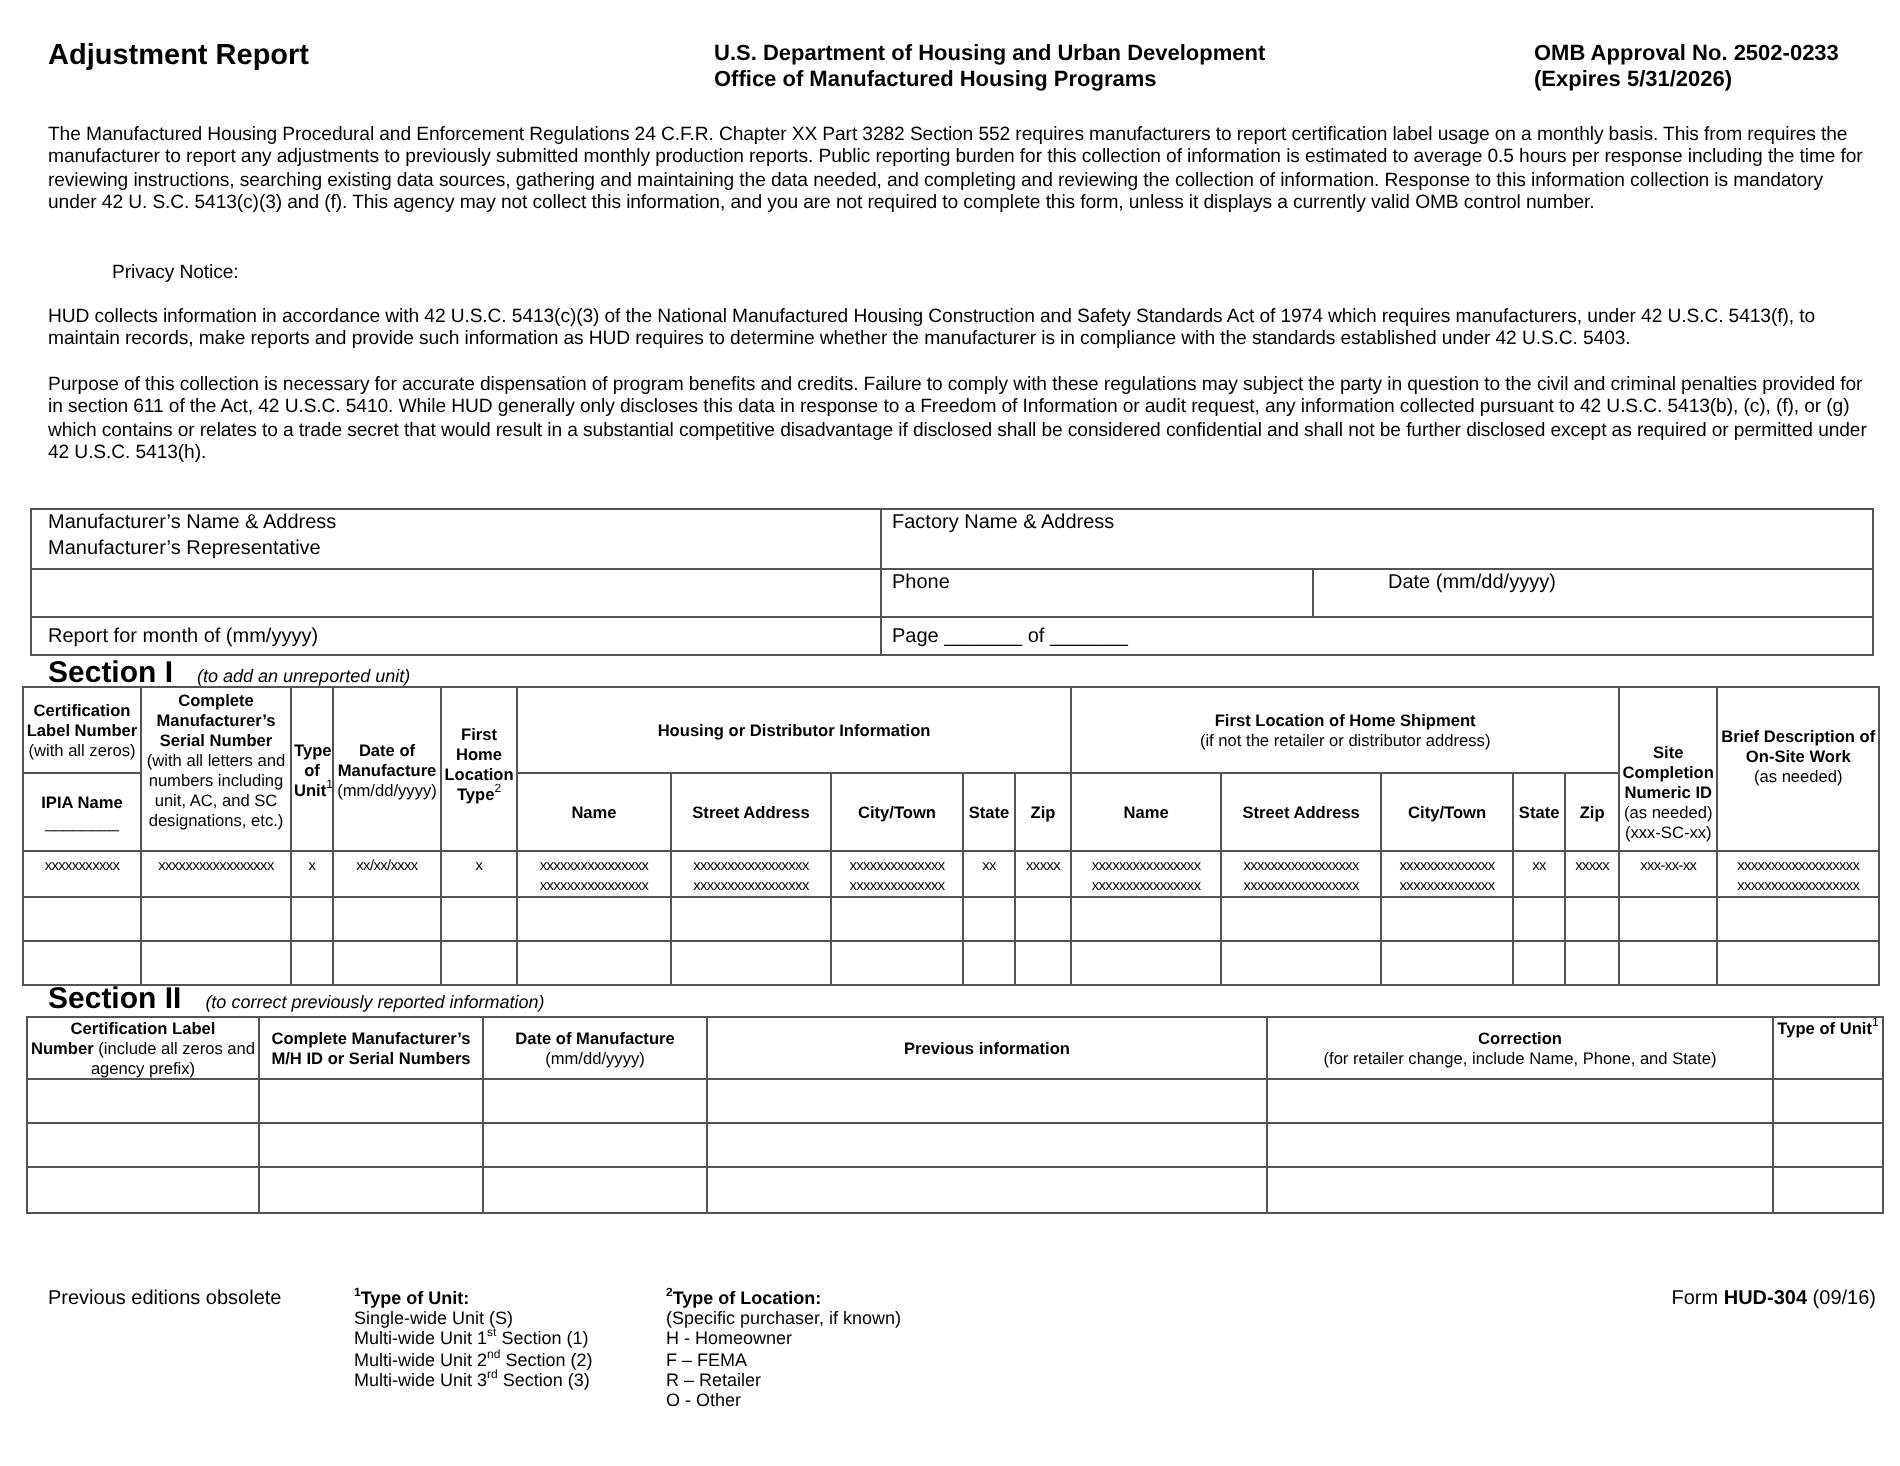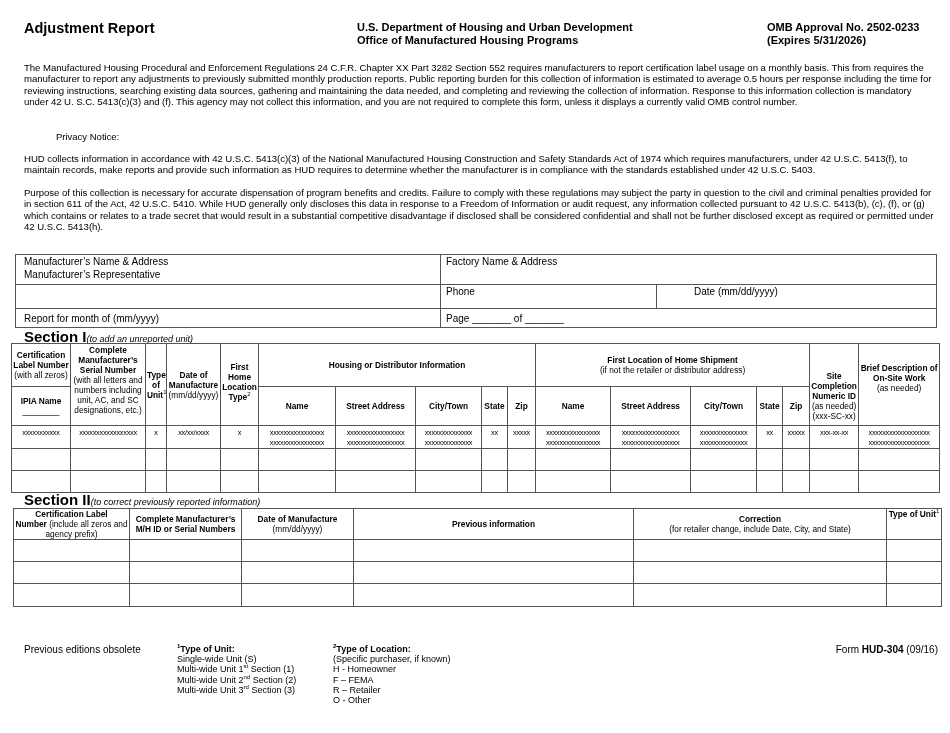--- a/index.html
+++ b/index.html
@@ -9,21 +9,21 @@
   .title { font-weight: bold; font-size: 14.5px; line-height: 19px; }
   .hdr-mid { font-weight: bold; font-size: 11px; line-height: 13px; }
   .para { font-size: 9.6px; line-height: 11.4px; letter-spacing: -0.05px; }
   .box { position: absolute; border: 1px solid #555; }
   .lbl { font-size: 10px; line-height: 12px; position: absolute; }
   table.grid { position: absolute; border-collapse: collapse; table-layout: fixed; }
   table.grid td, table.grid th { border: 1px solid #555; font-size: 8.3px; line-height: 10px; text-align: center; vertical-align: middle; padding: 0 1px; overflow: hidden; font-weight: normal; }
   table.grid th b { font-weight: bold; }
   .xs { font-size: 7.4px !important; letter-spacing: -0.3px; line-height: 10px !important; vertical-align: top !important; padding-top: 2px !important; white-space: nowrap; }
   .sec-title { font-weight: bold; font-size: 15px; }
-  .sec-sub { font-style: italic; font-size: 9px; margin-left: 0; }
+  .sec-sub { font-style: italic; font-size: 9px; margin-left: 12px; }
   .foot { font-size: 9px; line-height: 10.2px; }
   sup { font-size: 6px; vertical-align: super; line-height: 0; }
 </style>
 </head>
 <body>
 
 <div class="abs title" style="left:24px; top:19px;">
   <div>Adjustment Report</div>
 </div>
 <div class="abs hdr-mid" style="left:357px; top:21px;">
@@ -176,21 +176,21 @@
       <col style="width:280px">
       <col style="width:253px">
       <col style="width:55px">
   </colgroup>
   <tbody>
       <tr style="height:29px;">
     <th><b>Certification Label</b><br><b>Number</b> <span>(include all zeros and agency prefix)</span></th>
     <th><b>Complete Manufacturer’s M/H ID or Serial Numbers</b></th>
     <th><b>Date of Manufacture</b><br><span>(mm/dd/yyyy)</span></th>
     <th><b>Previous information</b></th>
-    <th><b>Correction</b><br><span>(for retailer change, include Date, City, and State)</span></th>
+    <th><b>Correction</b><br><span>(for retailer change, include Name, Phone, and State)</span></th>
     <th style="vertical-align:top;"><b>Type of Unit</b><sup>1</sup></th>
   </tr>
   <tr style="height:22px;">
     <td></td>
         <td></td>
         <td></td>
         <td></td>
         <td></td>
         <td></td>
   </tr>

